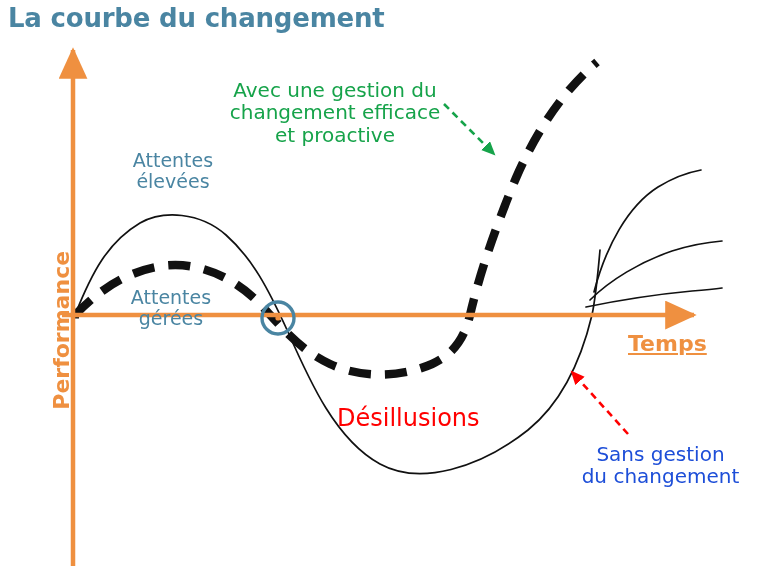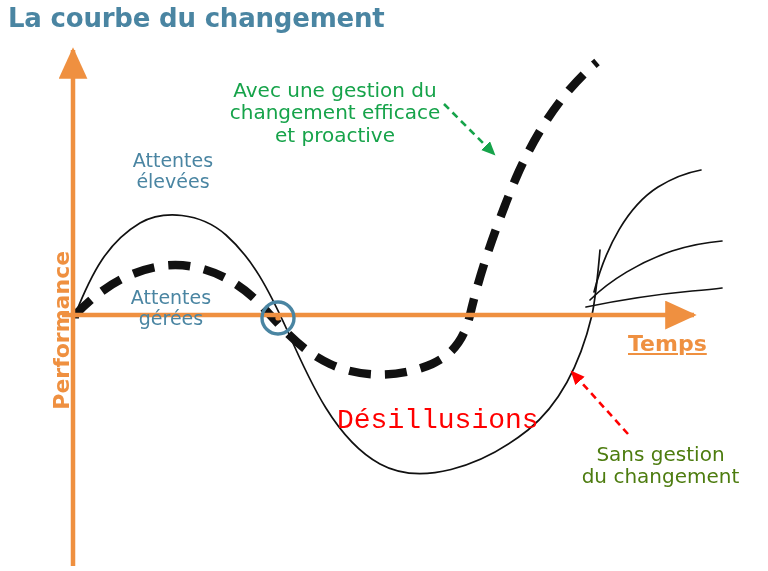--- a/index.html
+++ b/index.html
@@ -21,24 +21,24 @@
   #attentes-elevees{
     left:118px;top:150px;width:110px;text-align:center;font-size:19px;color:#4a85a2;
   }
   #attentes-gerees{
     left:110px;top:287px;width:122px;text-align:center;font-size:19px;color:#4a85a2;
   }
   #prise-conscience{
     left:280px;top:196px;width:170px;text-align:center;font-size:19px;color:#4a85a2;
   }
   #desillusions{
-    left:337px;top:405px;font-size:28px;color:#ff0000;font-family:Liberation Mono, monospace;
+    left:337px;top:405px;font-size:24px;color:#ff0000;
   }
   #sans-gestion{
-    left:563px;top:443px;width:195px;text-align:center;font-size:20px;color:#4d7c0f;
+    left:563px;top:443px;width:195px;text-align:center;font-size:20px;color:#1d4ed8;
   }
   #temps{
     left:628px;top:332px;font-size:22px;font-weight:bold;color:#ef9040;text-decoration:underline;
   }
   #performance{
     left:-18px;top:318px;width:160px;text-align:center;font-size:22px;font-weight:bold;
     color:#ef9040;transform:rotate(-90deg);transform-origin:50% 50%;
   }
 </style>
 </head>

